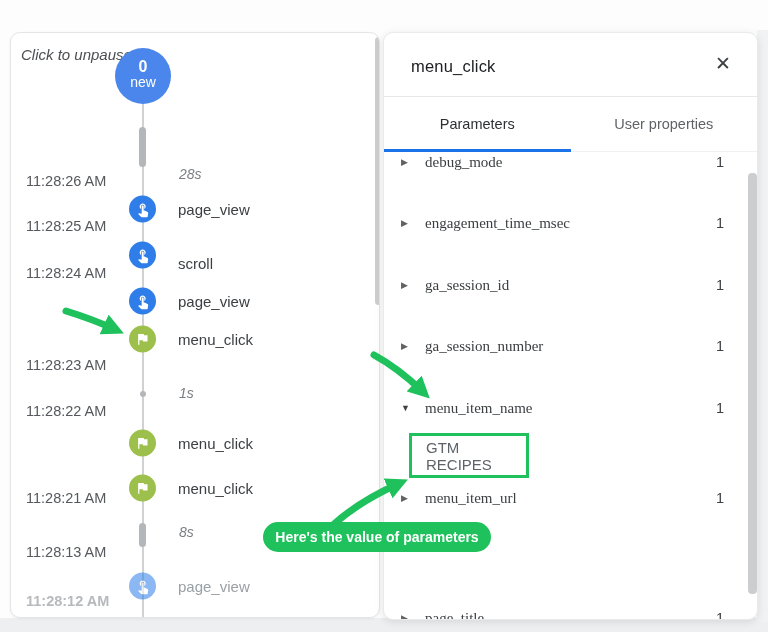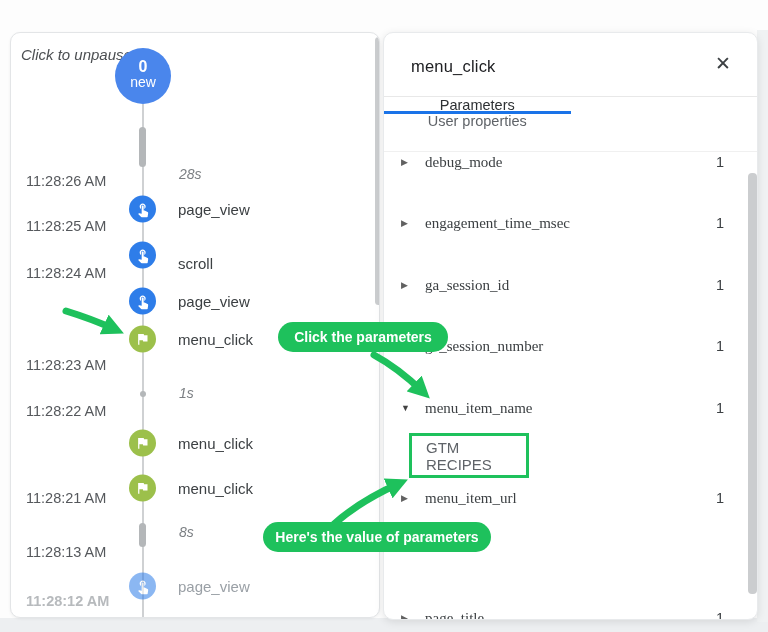--- a/index.html
+++ b/index.html
@@ -41,21 +41,21 @@
   .tl-gap-dot { position:absolute; left:129px; width:6px; height:6px; background:#b4b7b9; border-radius:50%; }
 
   .scroll-thumb { position:absolute; background:#cbcdcf; border-radius:4px; z-index:4; }
   .left-thumb  { left:364px; top:4px;  width:7px; height:268px; }
   .right-thumb { left:364px; top:140px; width:9px; height:421px; }
 
   .detail-header { position:absolute; left:0; top:0; width:100%; height:64px; border-bottom:1px solid #e8e8e8; }
   .detail-title { position:absolute; left:27px; top:24px; font-size:16.5px; color:#202124; letter-spacing:.2px; }
   .close-icon { position:absolute; right:26px; top:20px; font-size:19px; color:#3c4043; cursor:pointer; line-height:22px; }
 
-  .tabs { position:absolute; left:0; top:64px; width:100%; height:55px; display:flex; border-bottom:1px solid #f0f0f0;flex-direction:column; }
+  .tabs { position:absolute; left:0; top:64px; width:100%; height:55px; display:flex; border-bottom:1px solid #f0f0f0; }
   .tab { width:50%; display:flex; align-items:center; justify-content:center;
          font-size:14.5px; color:#5f6368; position:relative; cursor:pointer; }
   .tab.active { color:#2d3033; }
   .tab.active::after { content:""; position:absolute; left:0; bottom:-1px; width:100%; height:3px; background:#1a73e8; }
 
   .param-row { position:absolute; left:0; width:100%; height:30px; transform:translateY(-50%); }
   .param-arrow { position:absolute; left:17px; top:50%; transform:translateY(-50%); font-size:9px; color:#616161; }
   .param-arrow.expanded { color:#424242; }
   .param-name { position:absolute; left:41px; top:50%; transform:translateY(-50%); font-size:15px; color:#3c4043;font-family:Liberation Serif, serif; }
   .param-count { position:absolute; right:33px; top:50%; transform:translateY(-50%); font-size:14.5px; color:#3c4043; }
@@ -201,16 +201,15 @@
     <defs>
       <marker id="ah" viewBox="0 0 10 10" refX="5" refY="5" markerWidth="3.1" markerHeight="3.1" orient="auto">
         <path d="M0 0 L10 5 L0 10 z" fill="#1ec15c"></path>
       </marker>
     </defs>
     <path d="M 66 311 Q 92 319 114 329" fill="none" stroke="#1ec15c" stroke-width="7" stroke-linecap="round" marker-end="url(#ah)"></path>
     <path d="M 374 355 Q 398 368 422 391" fill="none" stroke="#1ec15c" stroke-width="7" stroke-linecap="round" marker-end="url(#ah)"></path>
     <path d="M 334 524 Q 360 501 398 484" fill="none" stroke="#1ec15c" stroke-width="7" stroke-linecap="round" marker-end="url(#ah)"></path>
   </svg>
 
-  <div class="annot-badge" id="badge-2">Click the parameters</div>
   <div class="annot-badge" id="badge-3">Here's the value of parameters</div>
 
 </div>
 
 </body></html>

